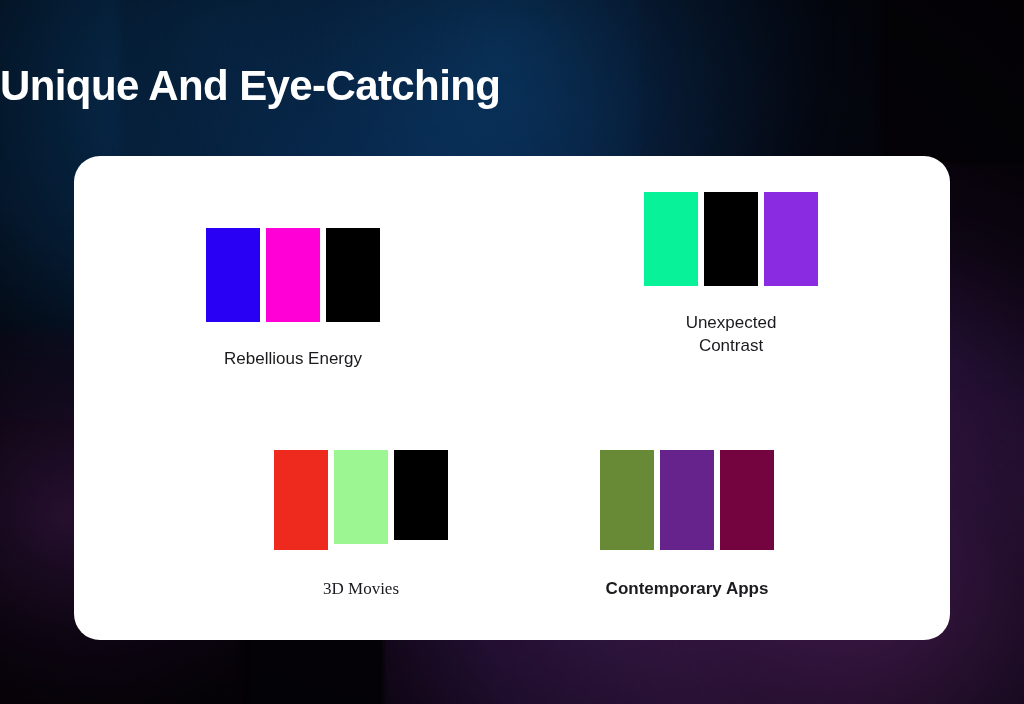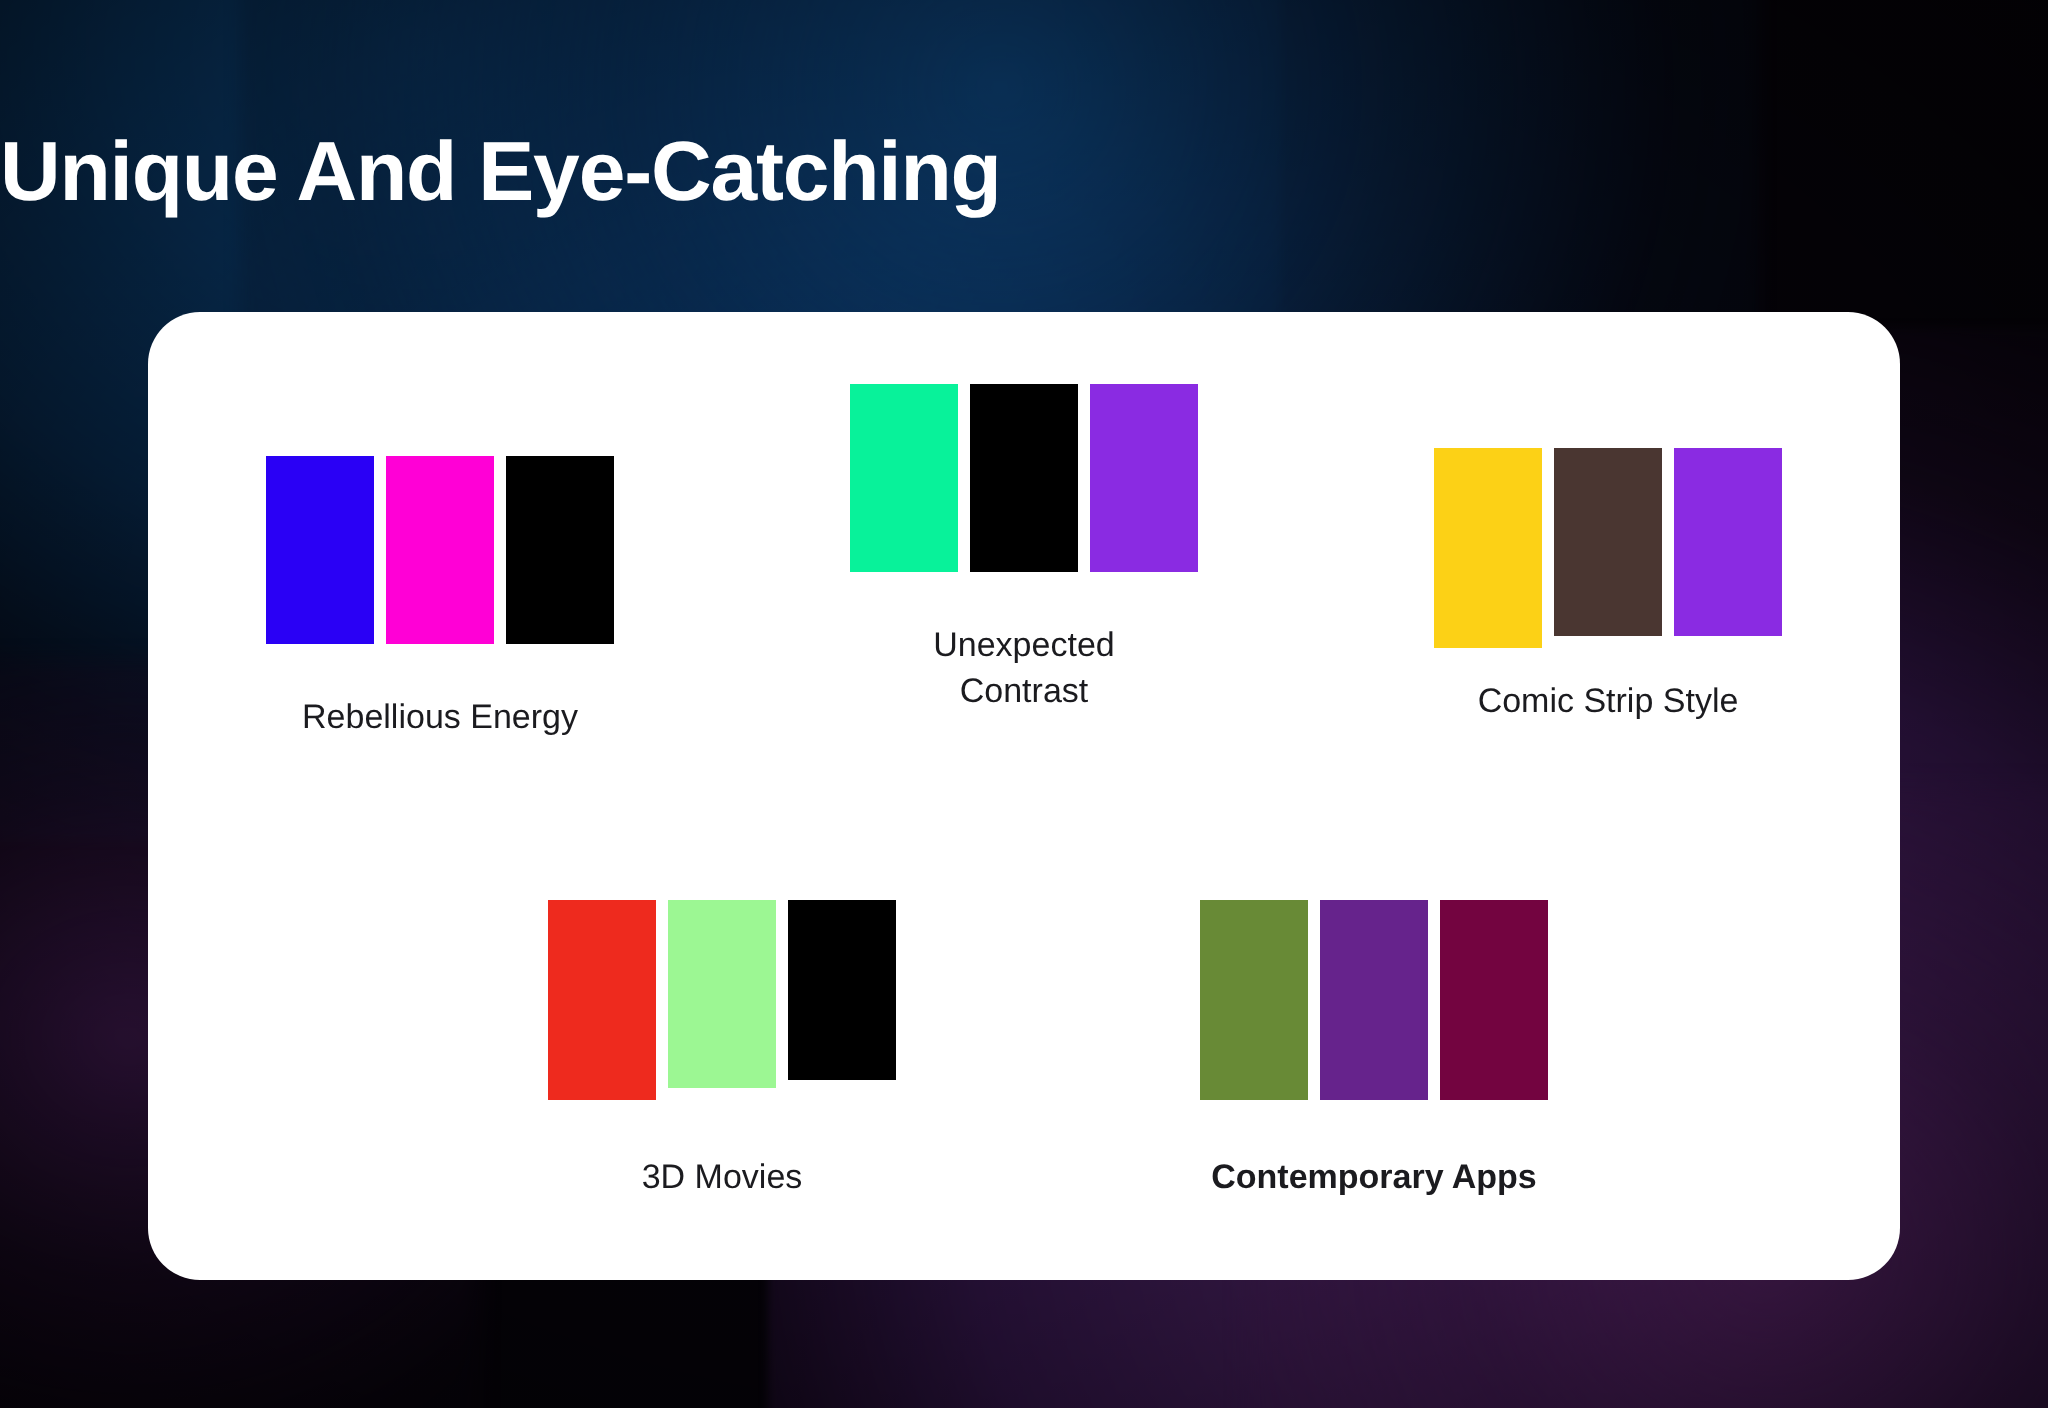--- a/index.html
+++ b/index.html
@@ -132,21 +132,21 @@
     font-size:17px;
     line-height:1.35;
     text-align:center;
     max-width:190px;
   }
 
   
   #group-rebellious-energy  { padding-top:72px; }
   #group-unexpected-contrast{ padding-top:36px; }
   #group-comic-strip-style  { padding-top:68px; }
-  #group-3d-movies          { padding-top:52px; }
+  #group-3d-movies          { padding-top:52px;font-family:Liberation Serif, serif; }
   #group-contemporary-apps  { padding-top:52px;font-weight:bold; }
 
   
   .swatch.tall  { height:100px; }
   .swatch.short { height:90px; }
 </style>
 </head>
 <body>
 
 <div id="bg-layer">
@@ -177,28 +177,20 @@
 
       <div class="palette-group" id="group-unexpected-contrast">
         <div class="swatch-strip">
           <div class="swatch" style="background:#08F29A"></div>
           <div class="swatch" style="background:#000000"></div>
           <div class="swatch" style="background:#8A2BE2"></div>
         </div>
         <div class="palette-label" style="max-width:130px">Unexpected Contrast</div>
       </div>
 
-      <div class="palette-group" id="group-comic-strip-style">
-        <div class="swatch-strip">
-          <div class="swatch tall" style="background:#FCD116"></div>
-          <div class="swatch" style="background:#4A3631"></div>
-          <div class="swatch" style="background:#8A2BE2"></div>
-        </div>
-        <div class="palette-label" style="margin-top:12px">Comic Strip Style</div>
-      </div>
 
     </div>
 
     <div id="palette-row-2" class="palette-row">
 
       <div class="palette-group" id="group-3d-movies" style="margin-left:124px">
         <div class="swatch-strip">
           <div class="swatch tall" style="background:#EE2A1E"></div>
           <div class="swatch" style="background:#9CF793"></div>
           <div class="swatch short" style="background:#000000"></div>

